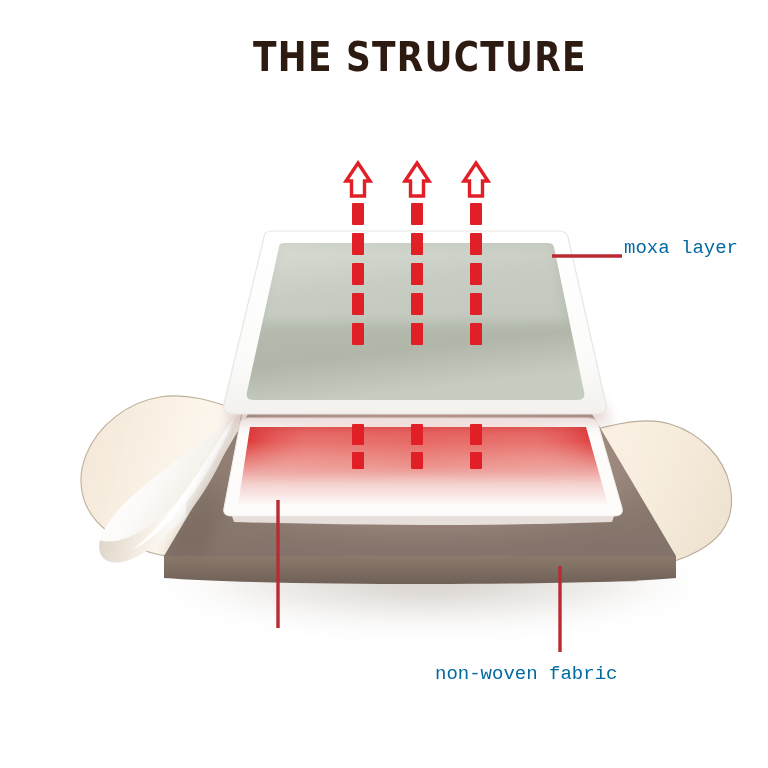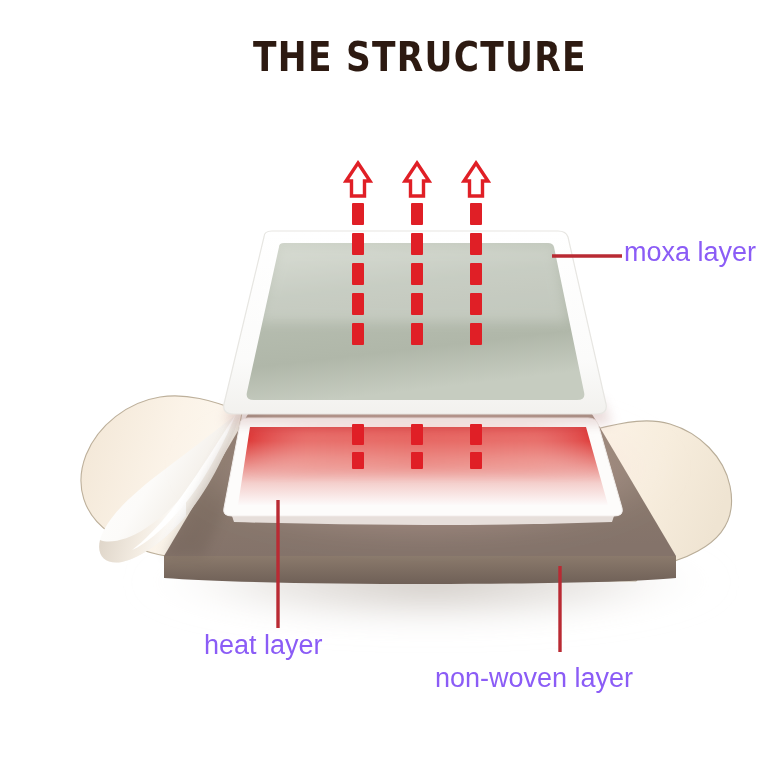--- a/index.html
+++ b/index.html
@@ -34,23 +34,23 @@
     font-size: 40px;
     letter-spacing: 1.5px;
     color: #2d1a11;
     transform: scaleX(0.86);
     transform-origin: center top;
     white-space: nowrap;
     user-select: none;
   }
   .label {
     position: absolute;
-    color: #8b5cf6;
-    font-family: Liberation Sans, sans-serif;
-    font-size: 27px;
+    color: #0369a1;
+    font-family: Liberation Mono, monospace;
+    font-size: 19px;
     white-space: nowrap;
     user-select: none;
   }
   #label-moxa { left: 588px; top: 237px; }
   #label-heat { left: 168px; top: 630px; }
   #label-fabric { left: 399px; top: 663px; }
   svg { display: block; }
 </style>
 </head>
 <body>
@@ -299,17 +299,16 @@
 
     <g>
       <line x1="516" y1="256" x2="586" y2="256" stroke="#b92a33" stroke-width="3.4"></line>
       <line x1="242" y1="500" x2="242" y2="628" stroke="#b92a33" stroke-width="3.4"></line>
       <line x1="524" y1="566" x2="524" y2="652" stroke="#b92a33" stroke-width="3.4"></line>
     </g>
   </svg>
 
   <div class="label" id="label-moxa">moxa layer</div>
 
-  <div class="label" id="label-heat">heat layer</div>
-
-  <div class="label" id="label-fabric">non-woven layer</div>
+
+  <div class="label" id="label-fabric">non-woven fabric</div>
 
 </div>
 
 </body></html>

